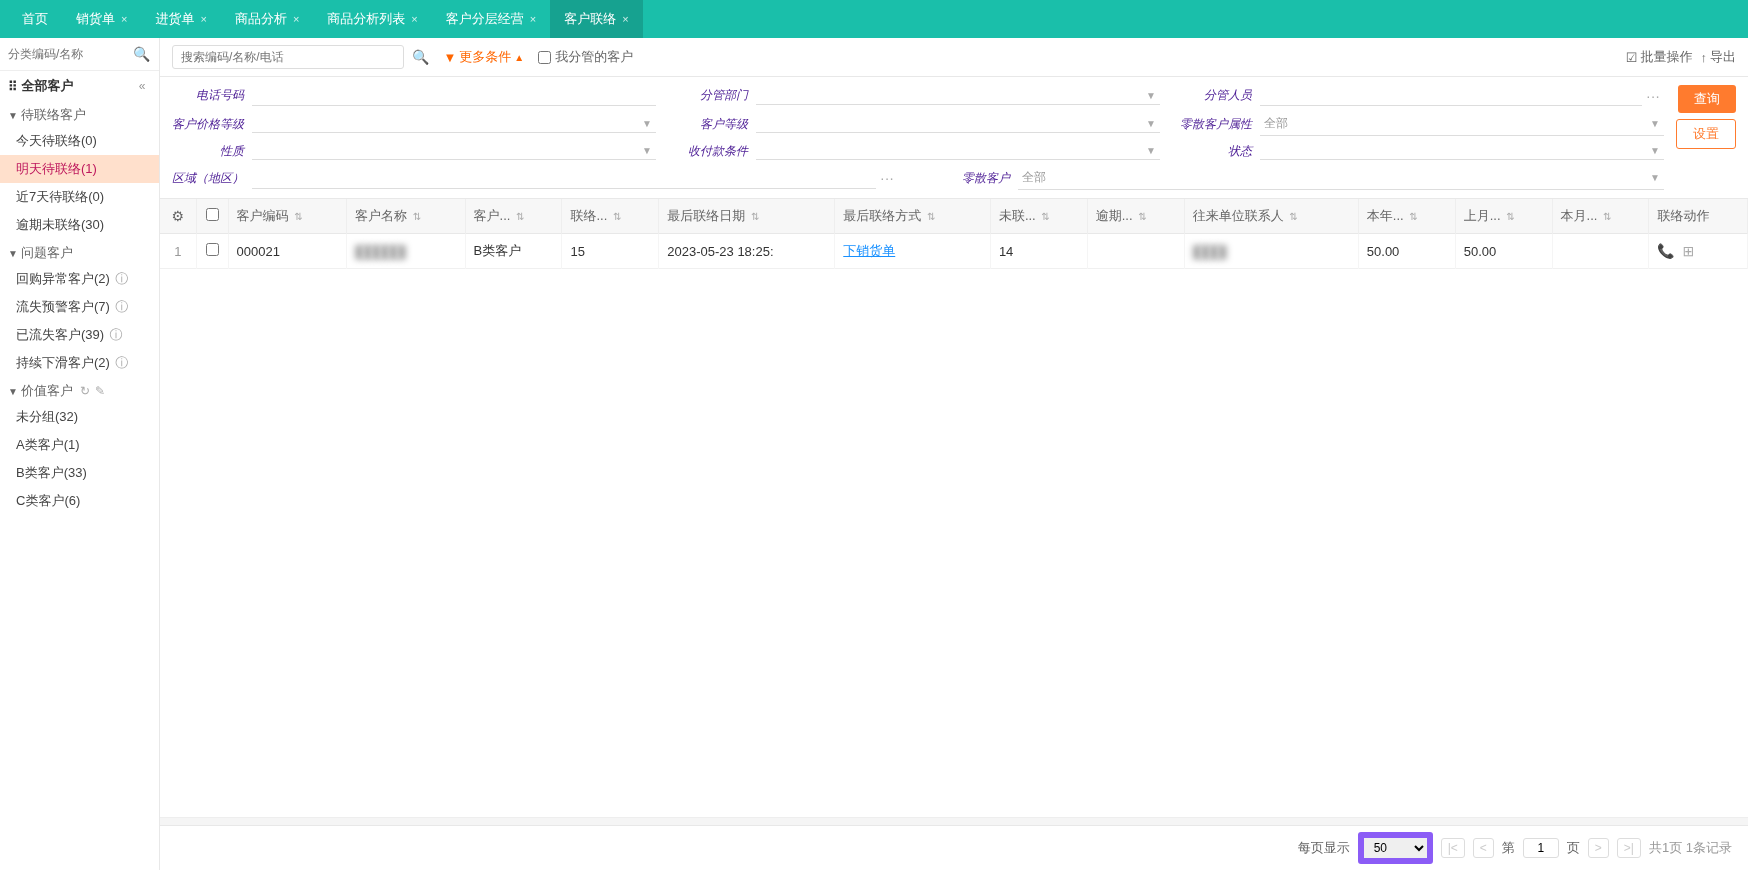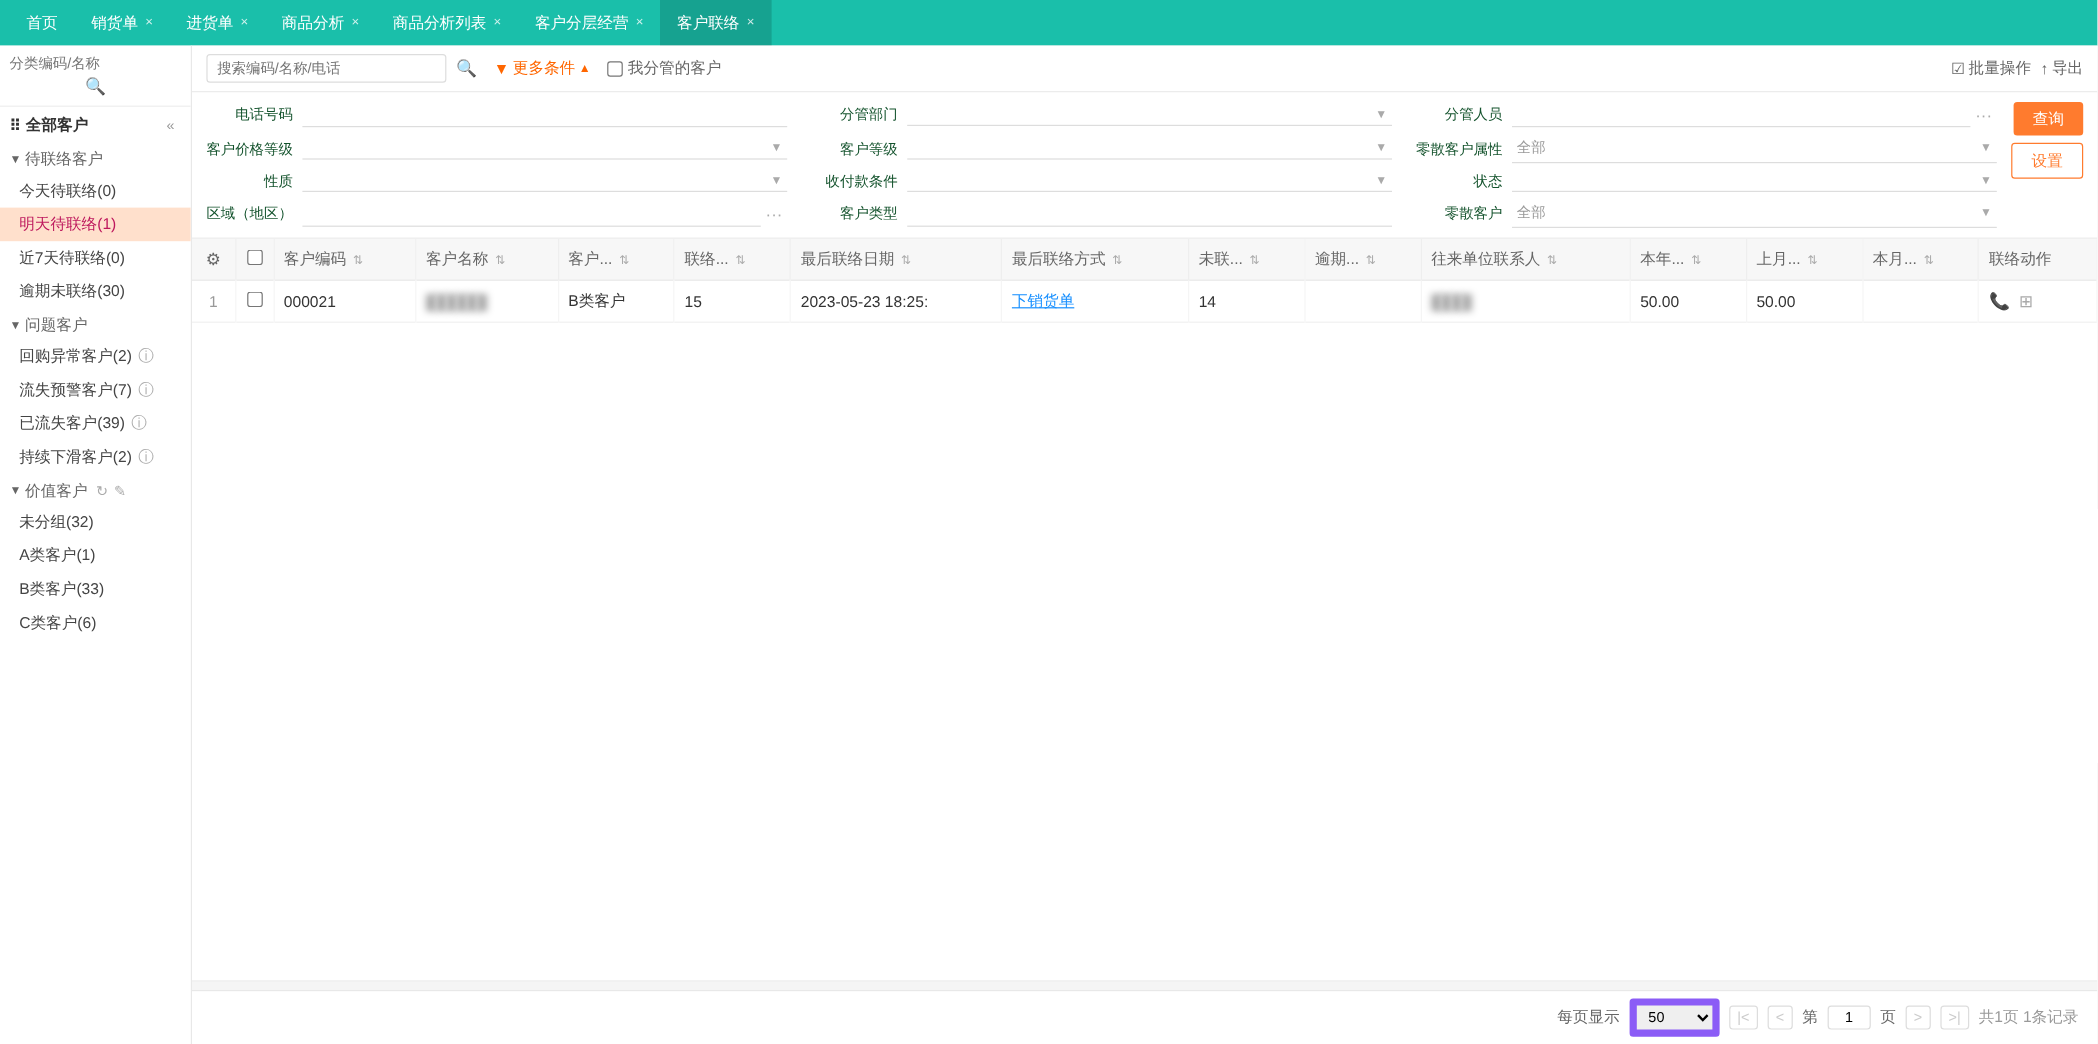--- a/index.html
+++ b/index.html
@@ -42,21 +42,20 @@
       border-right: 1px solid #e8e8e8;
       overflow-y: auto;
       flex-shrink: 0;
     }
     .sidebar-search {
       display: flex;
       align-items: center;
       padding: 8px 8px;
       border-bottom: 1px solid #eee;
       gap: 4px;
-      flex-direction: column;
     }
     .sidebar-search input {
       flex: 1;
       border: none;
       outline: none;
       font-size: 12px;
       color: #666;
     }
     .sidebar-search .search-icon { color: #aaa; font-size: 14px; cursor: pointer; }
     .sidebar-collapse-btn {
@@ -117,21 +116,21 @@
       align-items: center;
       gap: 8px;
       border-bottom: 1px solid #e8e8e8;
       flex-shrink: 0;
     }
     .filter-search-input {
       border: 1px solid #ddd;
       border-radius: 3px;
       padding: 4px 8px;
       font-size: 12px;
-      width: 200px;
+      width: 232px;
       color: #999;
       outline: none;
     }
     .filter-search-btn {
       background: none;
       border: none;
       cursor: pointer;
       color: #aaa;
       font-size: 14px;
     }
@@ -198,27 +197,28 @@
     }
     .filter-row:last-child { margin-bottom: 0; }
     .filter-field {
       display: flex;
       align-items: center;
       flex: 1;
       gap: 0;
       min-width: 0;
     }
     .filter-label {
-      color: #14532d;
+      color: #4c1d95;
       font-size: 12px;
       white-space: nowrap;
       width: 80px;
       text-align: right;
       padding-right: 8px;
       flex-shrink: 0;
+      font-style: italic;
     }
     .filter-input {
       flex: 1;
       border: none;
       border-bottom: 1px solid #ddd;
       padding: 3px 4px;
       font-size: 12px;
       outline: none;
       color: #333;
       background: transparent;
@@ -587,24 +587,20 @@
             </div>
           </div>
 
           <div class="filter-row">
             <div class="filter-field">
               <span class="filter-label">区域（地区）</span>
               <input class="filter-input" type="text" style="">
               <span class="filter-dots">···</span>
             </div>
             <div class="filter-divider"></div>
-            <div class="filter-field">
-              <span class="filter-label">客户类型</span>
-              <input class="filter-input" type="text" style="">
-            </div>
             <div class="filter-divider"></div>
             <div class="filter-field">
               <span class="filter-label">零散客户</span>
               <div class="filter-select-wrapper">
                 <span class="select-text">全部</span>
                 <span class="chevron">▼</span>
               </div>
             </div>
           </div>
         </div>

